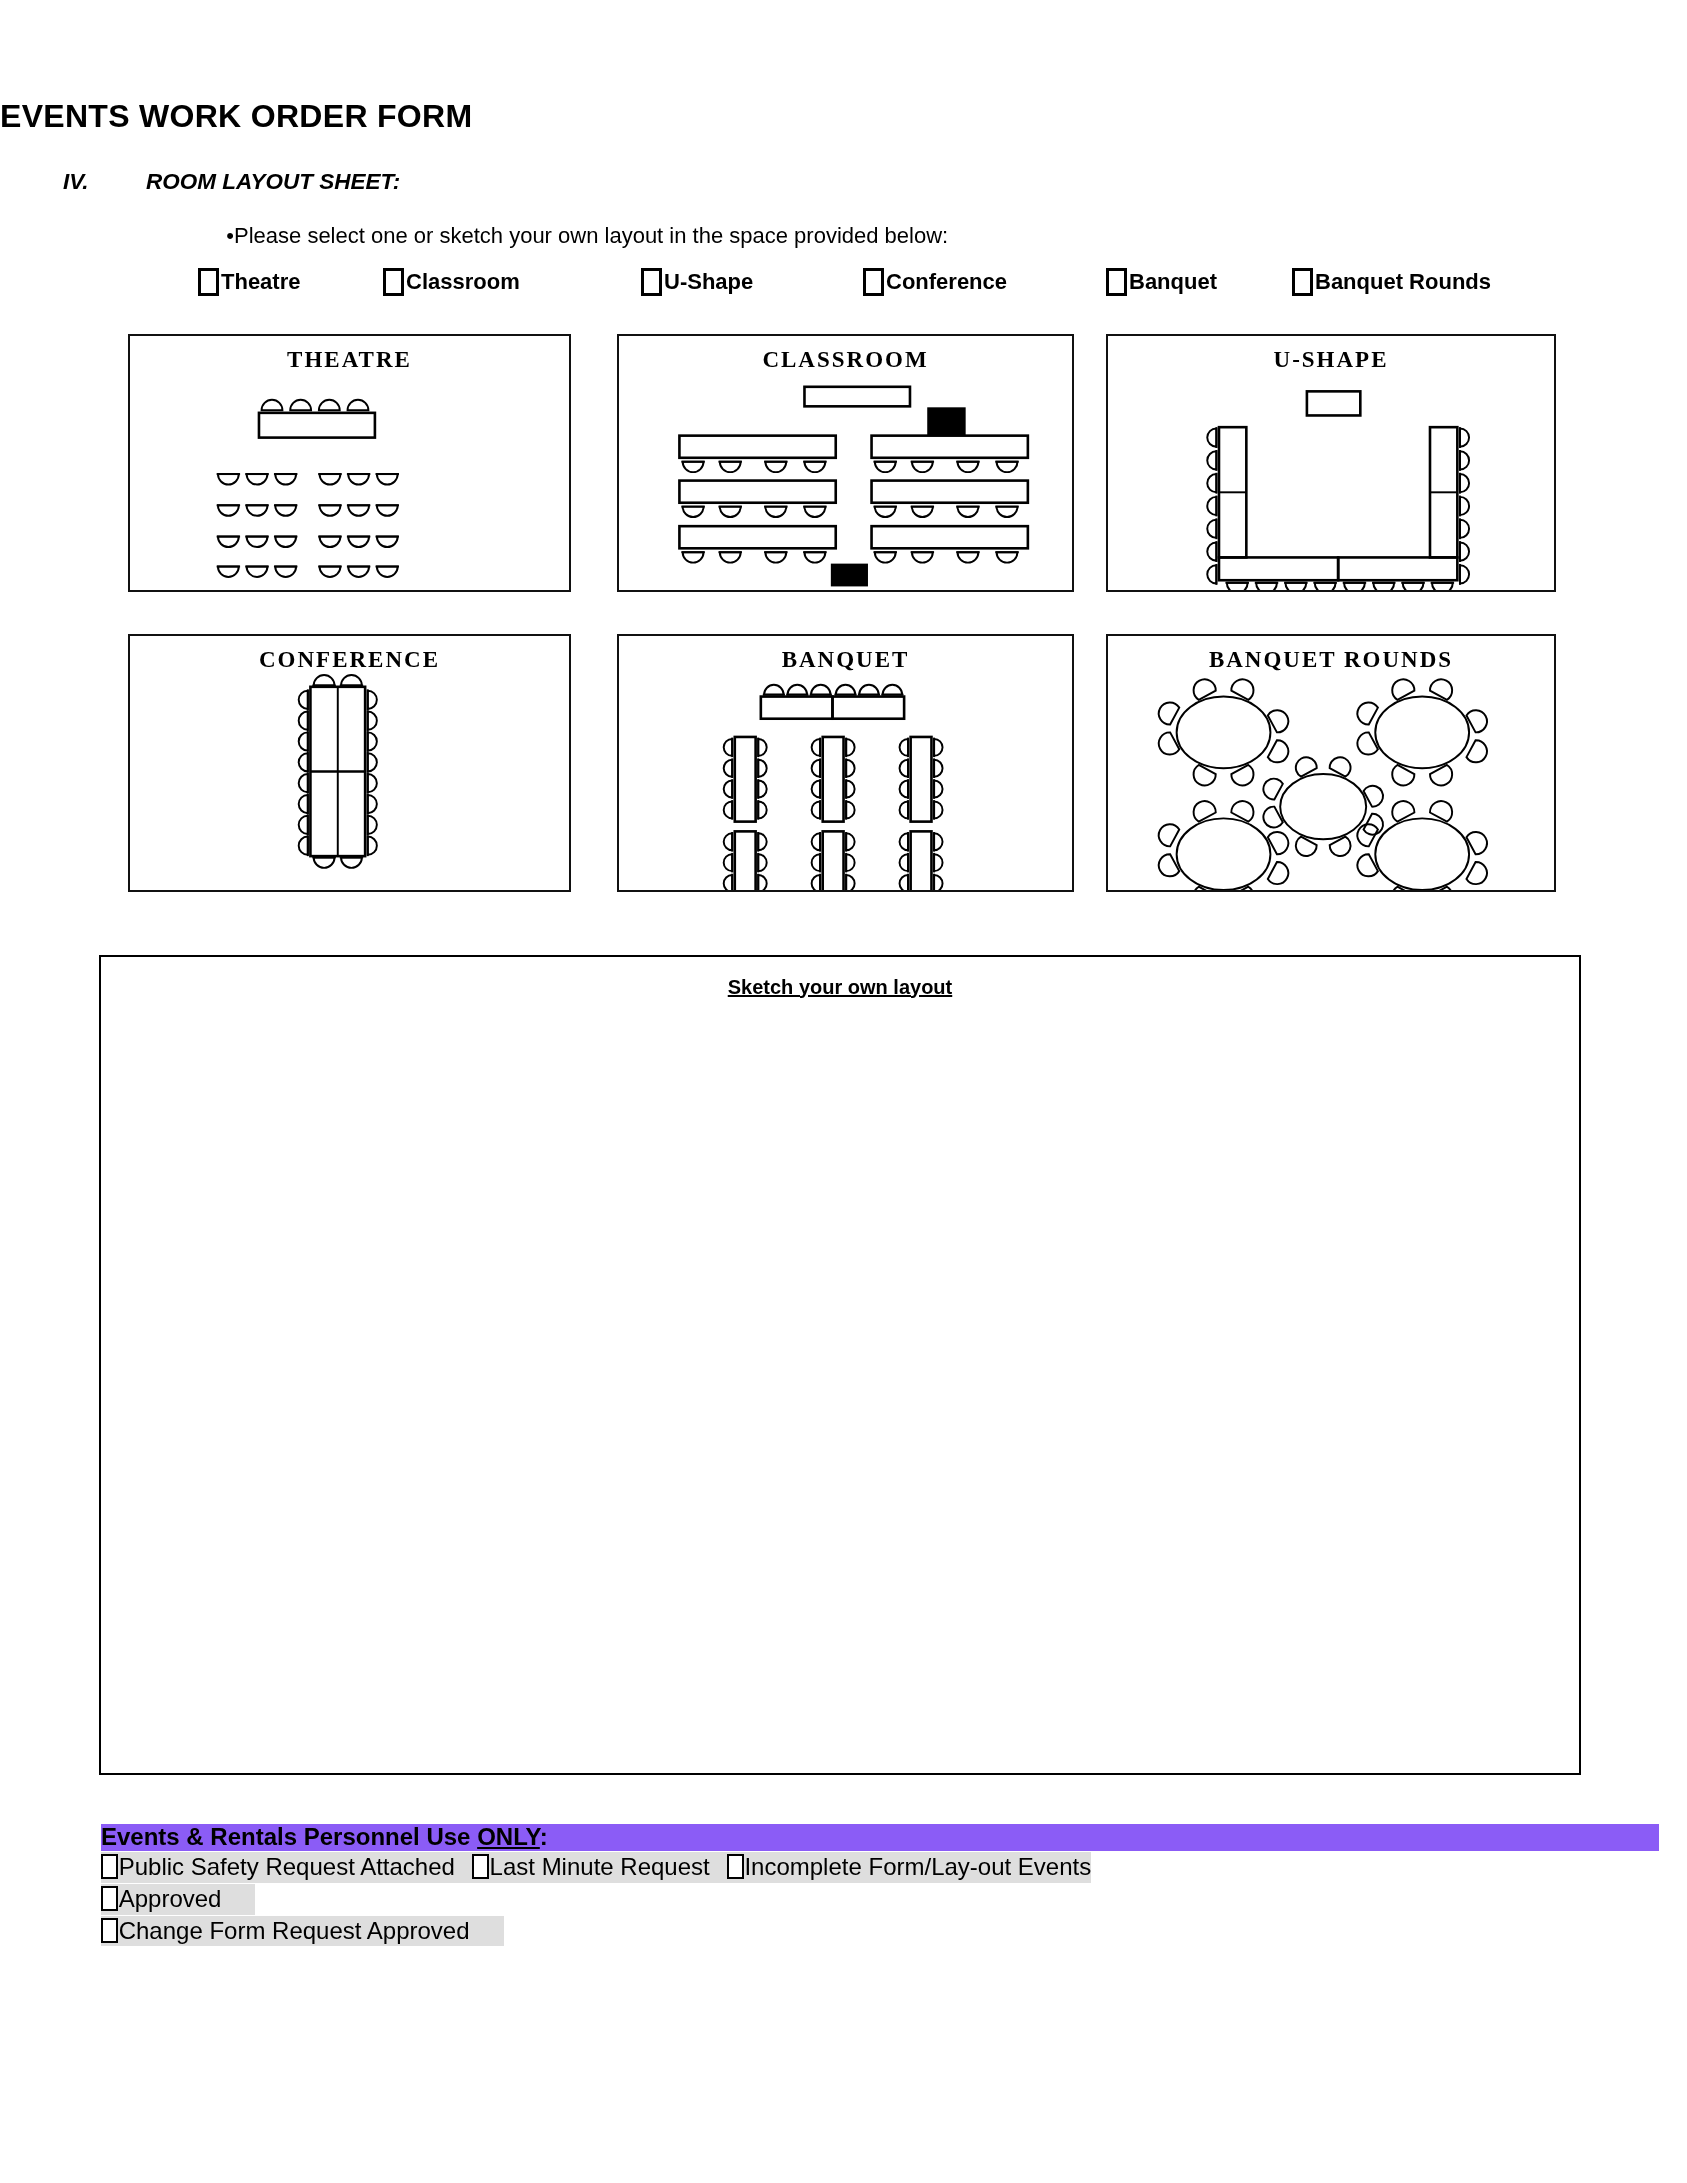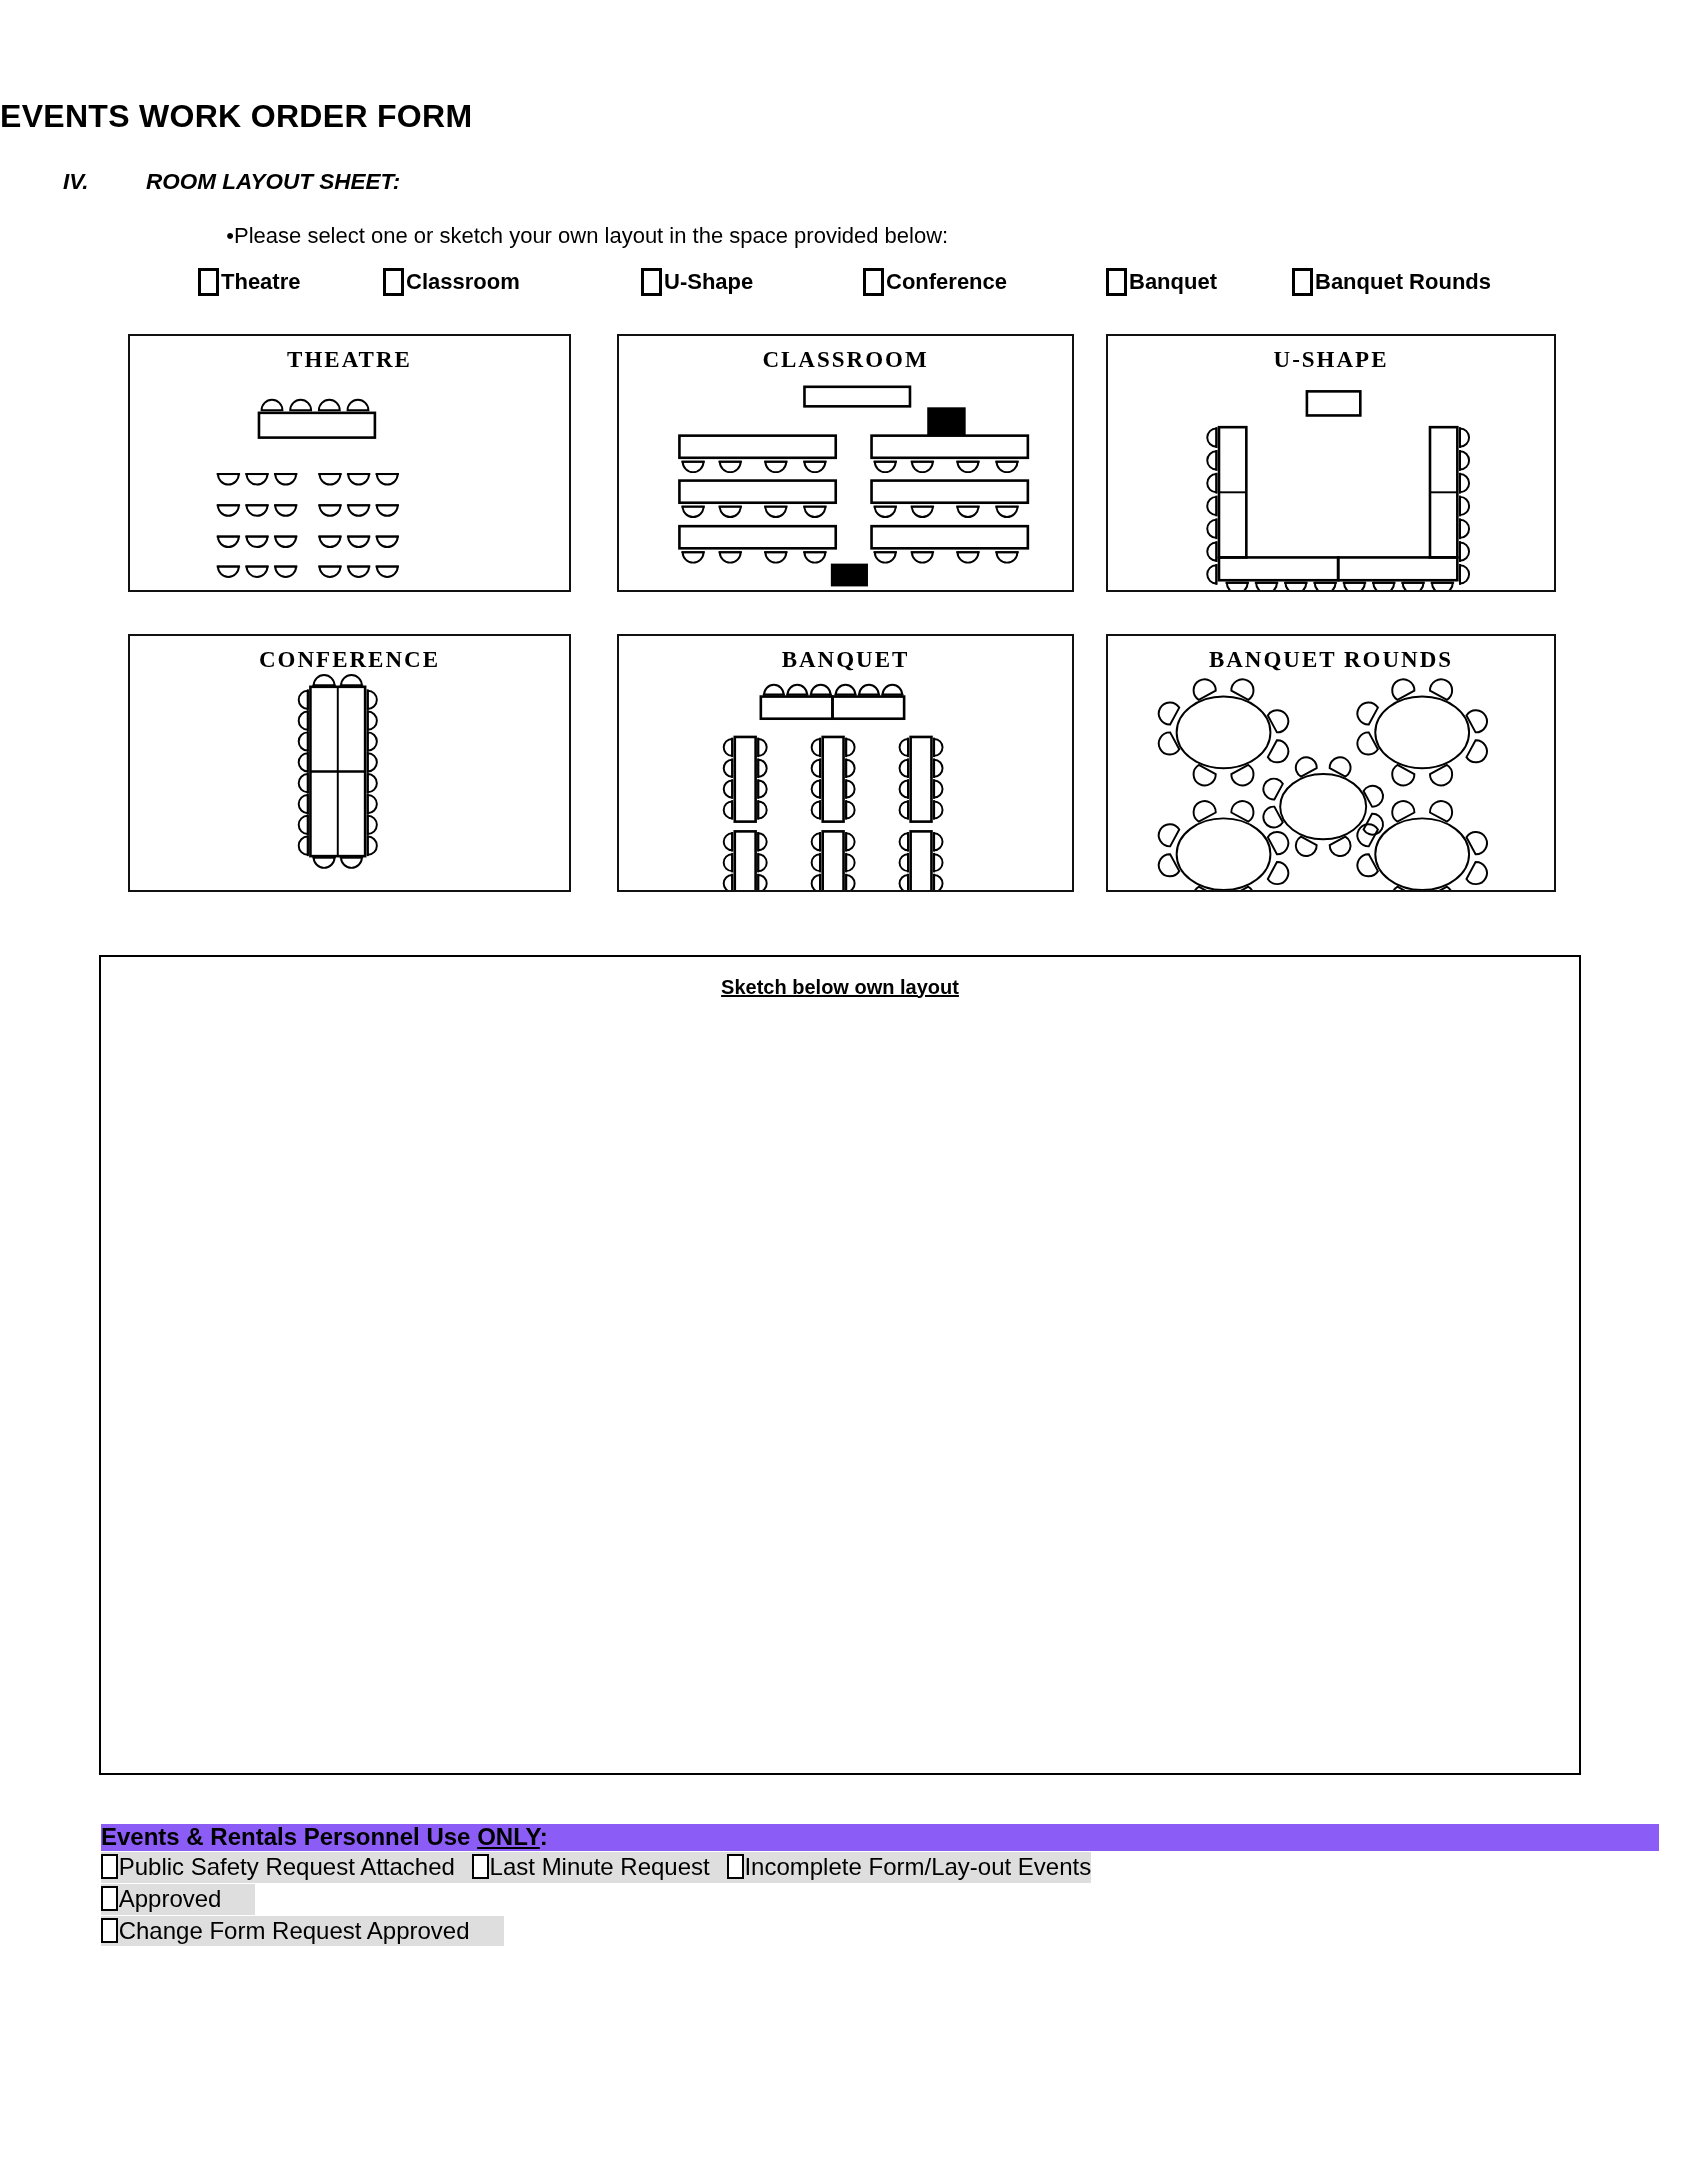--- a/index.html
+++ b/index.html
@@ -713,21 +713,21 @@
             <path d="M-82,-12 a17,17 0 1 1 14,-26 Z"></path>
           </g>
         </g>
       </g>
     </svg>
   </div>
 
 </div>
 
 <div class="sketch-box">
-  <div class="sketch-label">Sketch below own layout</div>
+  <div class="sketch-label">Sketch your own layout</div>
 </div>
 
 <div class="personnel">
 
   <div>
     <span class="pers-head"><span>Events &amp; Rentals Personnel Use </span><u>ONLY</u><span>:</span></span>
   </div>
 
   <div class="pers-line">
     <span class="pers-shade"><span class="pcb"></span><span>Public Safety Request Attached</span><span class="gap"></span><span class="pcb"></span><span>Last Minute Request</span><span class="gap"></span><span class="pcb"></span><span>Incomplete Form/Lay-out Events</span></span>

